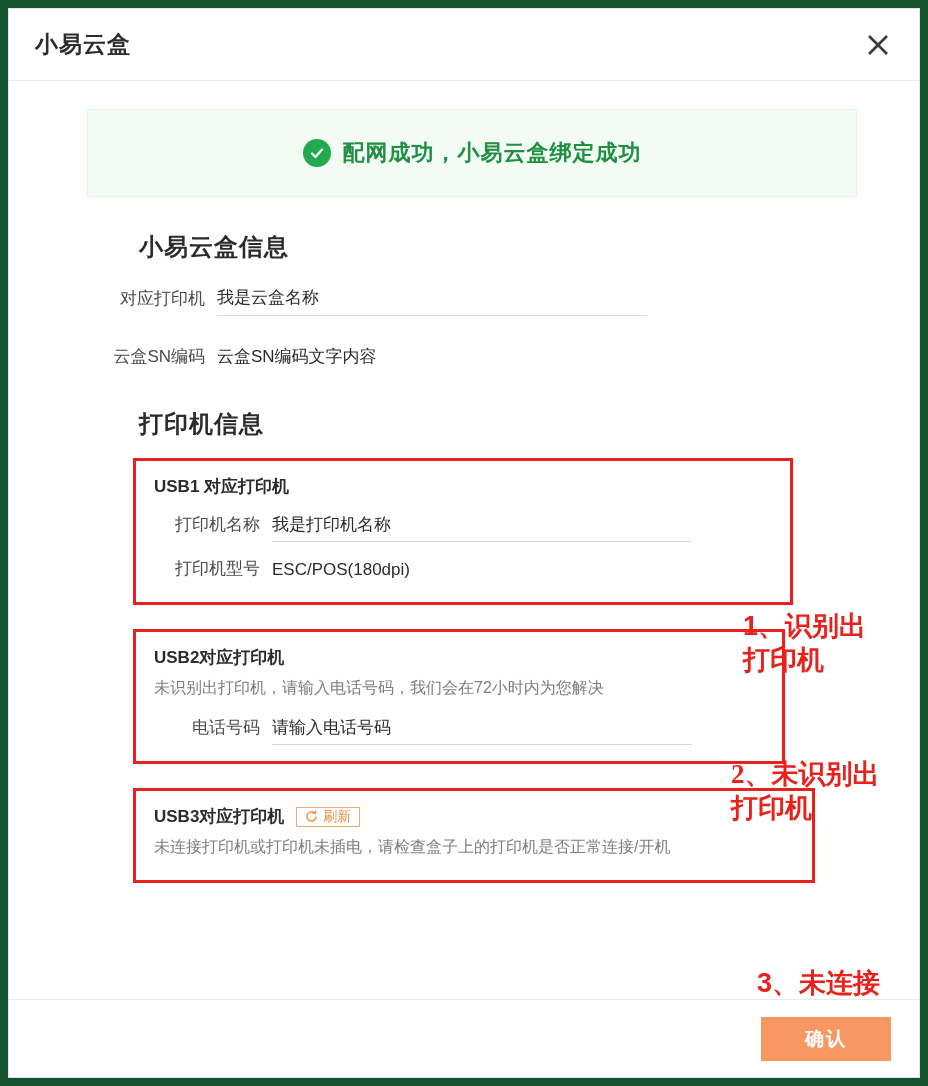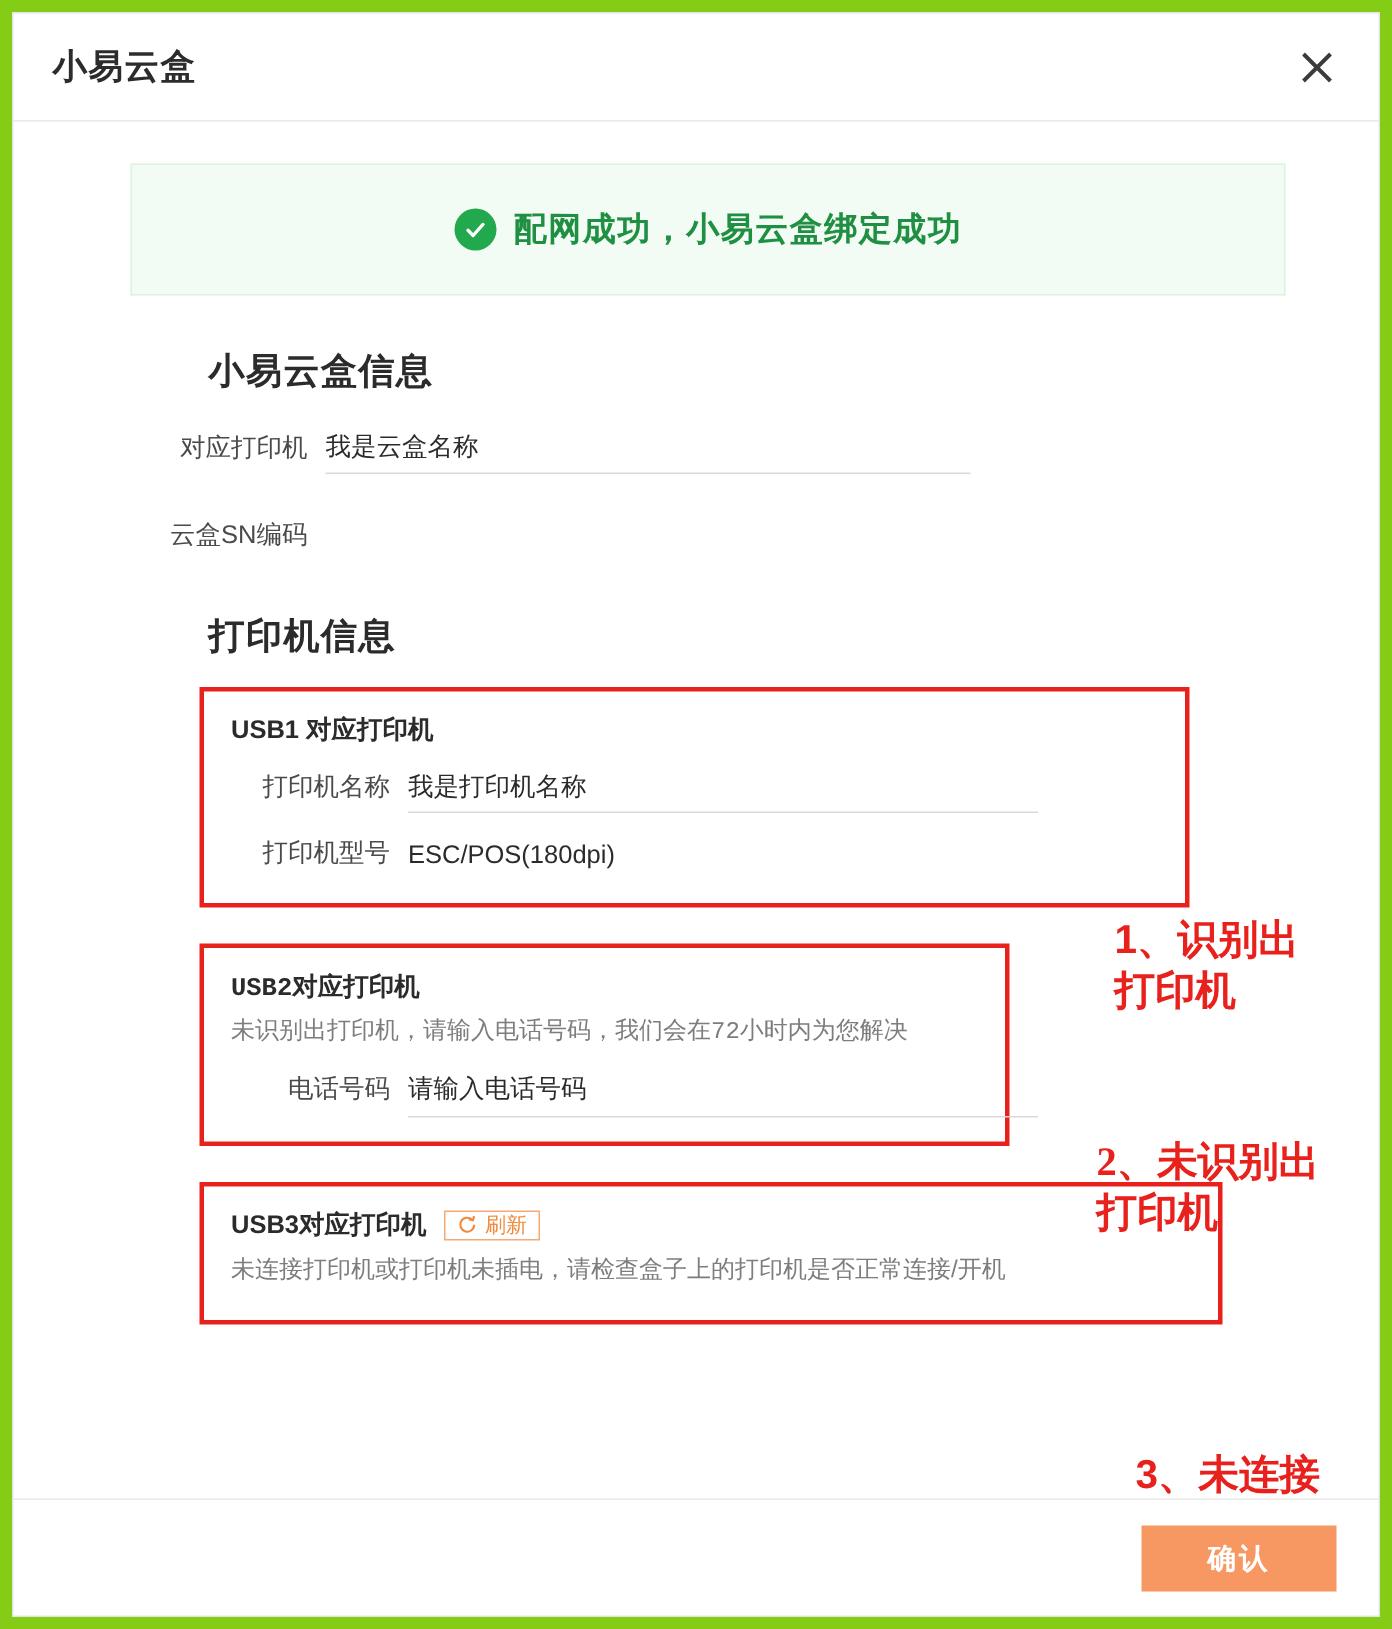--- a/index.html
+++ b/index.html
@@ -5,21 +5,21 @@
   * { box-sizing: border-box; }
   html, body {
     margin: 0; padding: 0;
     background: #ffffff;
     font-family: "Liberation Sans", sans-serif;
   }
   .screen {
     position: relative;
     width: 928px;
     height: 1086px;
-    background: #84cc16;
+    background: #14532d;
     overflow: hidden;
   }
   
   .dialog {
     position: absolute;
     left: 8px; top: 8px;
     width: 912px; height: 1070px;
     background: #ffffff;
     border: 1px solid #e4e4e4;
     display: flex;
@@ -150,21 +150,21 @@
   .group-spacer { height: 18px; }
 
   
   .printer-box {
     position: relative;
     border: 3px solid #e8211c;
     padding: 14px 18px 16px 18px;
     margin-left: 46px;
   }
   .box1 { width: 660px; margin-top: 4px; }
-  .box2 { width: 540px; margin-top: 24px; font-family: Liberation Mono, monospace; }
+  .box2 { width: 652px; margin-top: 24px; }
   .box3 { width: 682px; margin-top: 24px; }
 
   .box-head {
     font-size: 17px;
     font-weight: bold;
     color: #2b2b2b;
     margin-bottom: 6px;
     display: flex;
     align-items: center;
     gap: 12px;
@@ -251,20 +251,21 @@
 
         <div class="field-row">
           <div class="field-label">对应打印机</div>
           <div class="field-value field-underline">我是云盒名称</div>
         </div>
 
         <div class="group-spacer"></div>
 
         <div class="field-row">
           <div class="field-label">云盒SN编码</div>
+          <div class="field-value field-plain">云盒SN编码文字内容</div>
         </div>
 
         <div class="section-title">打印机信息</div>
 
         <div class="printer-box box1">
           <div class="box-head">USB1 对应打印机</div>
           <div class="box-field">
             <div class="field-label">打印机名称</div>
             <div class="underline">我是打印机名称</div>
           </div>

